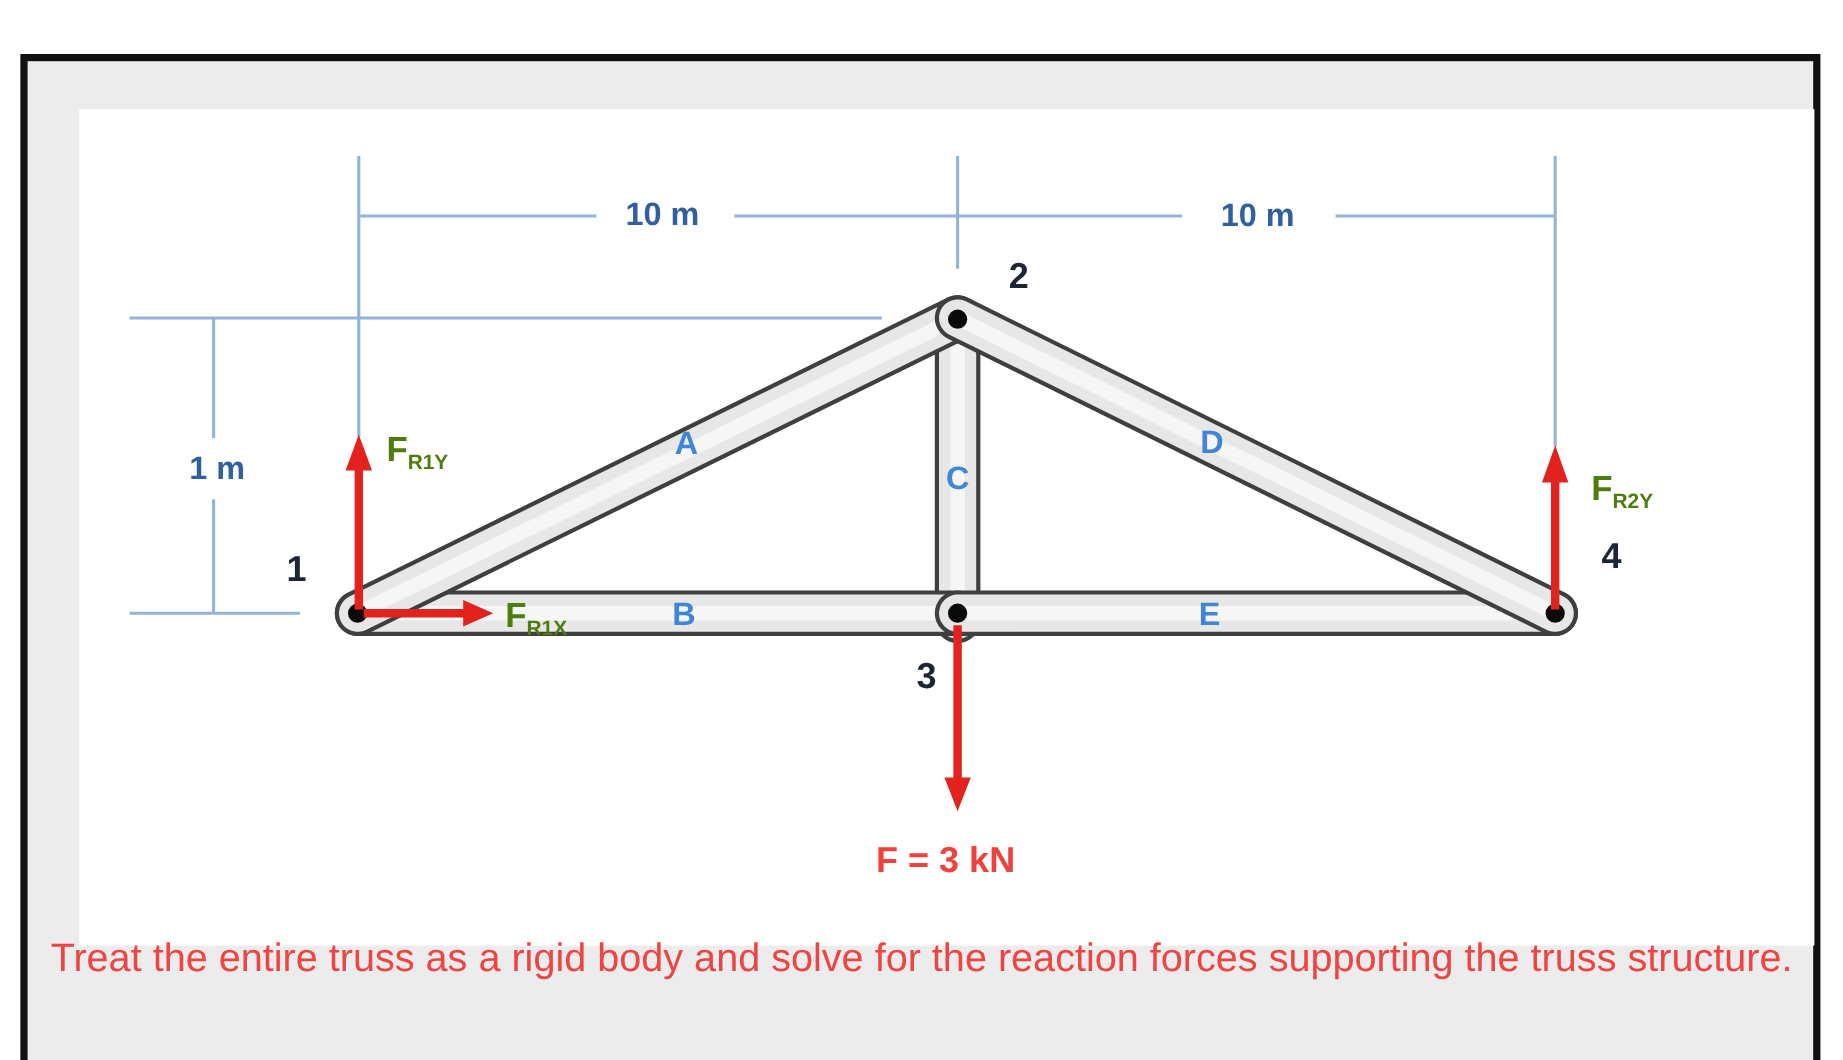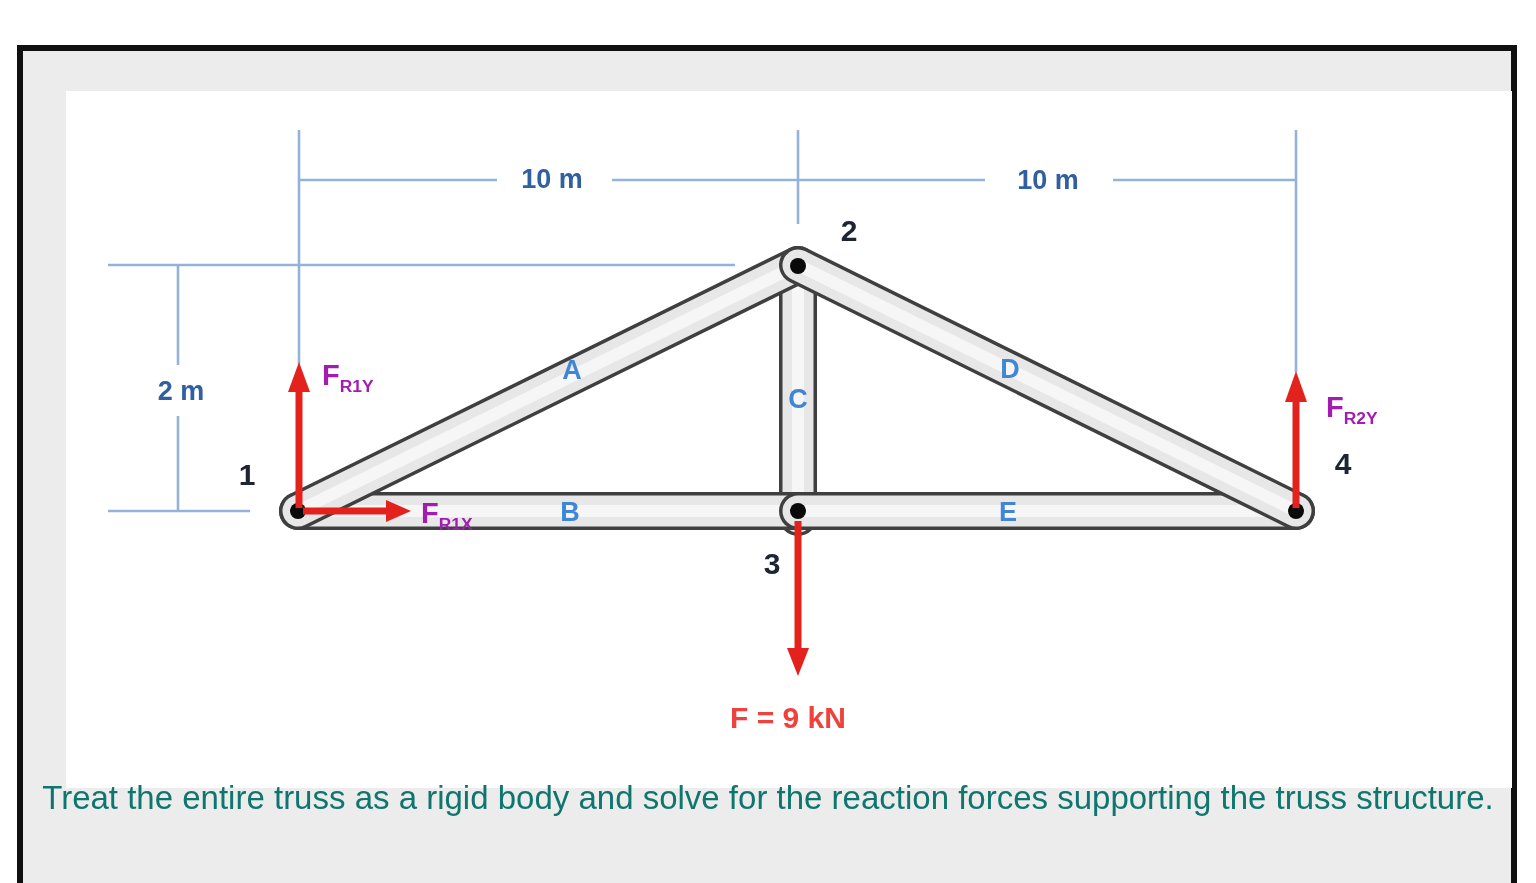--- a/index.html
+++ b/index.html
@@ -18,30 +18,30 @@
   svg.overlay { position:absolute; left:0; top:0; }
   .lbl {
     position:absolute; transform:translate(-50%,-50%);
     font-weight:bold; white-space:nowrap; line-height:1;
   }
   .dim    { color:#31609f; font-size:27px; }
   .member { color:#3f86d6; font-size:27px; }
   .joint  { color:#1d2433; font-size:30px; }
   .force {
     position:absolute; transform:translate(0,-50%);
-    color:#a21caf; font-size:29px; font-weight:bold; white-space:nowrap; line-height:1;
+    color:#4d7c0f; font-size:29px; font-weight:bold; white-space:nowrap; line-height:1;
   }
   .force sub { font-size:0.6em; line-height:1; }
   .applied {
     position:absolute; transform:translate(-50%,-50%);
     color:#f0423c; font-size:30px; font-weight:bold; white-space:nowrap;
   }
   .caption {
     position:absolute; left:38px; right:38px; top:746px;
-    text-align:center; font-size:33px; line-height:47px; color:#0f766e;
+    text-align:center; font-size:33px; line-height:47px; color:#ef4444;
   }
 </style>
 </head>
 <body>
 
 <div class="page">
   <div class="frame">
     <div class="panel"></div>
   </div>
 
@@ -111,21 +111,21 @@
       </g>
       <g>
         <line x1="798" y1="493" x2="798" y2="622" stroke-width="7"></line>
         <polygon points="787,620 809,620 798,648" stroke="none"></polygon>
       </g>
     </g>
   </svg>
 
   <div class="lbl dim" style="left:552px;  top:151px;">10 m</div>
   <div class="lbl dim" style="left:1048px; top:152px;">10 m</div>
-  <div class="lbl dim" style="left:181px;  top:363px;">2 m</div>
+  <div class="lbl dim" style="left:181px;  top:363px;">1 m</div>
 
   <div class="lbl joint" style="left:247px;  top:447px;">1</div>
   <div class="lbl joint" style="left:849px;  top:203px;">2</div>
   <div class="lbl joint" style="left:772px;  top:536px;">3</div>
   <div class="lbl joint" style="left:1343px; top:436px;">4</div>
 
   <div class="lbl member" style="left:572px;  top:342px;">A</div>
   <div class="lbl member" style="left:570px;  top:484px;">B</div>
   <div class="lbl member" style="left:798px;  top:371px;">C</div>
   <div class="lbl member" style="left:1010px; top:341px;">D</div>
@@ -133,16 +133,16 @@
 
   <div class="force" style="left:322px; top:350px;">
     <span>F</span><sub>R1Y</sub>
   </div>
   <div class="force" style="left:421px; top:488px;">
     <span>F</span><sub>R1X</sub>
   </div>
   <div class="force" style="left:1326px; top:382px;">
     <span>F</span><sub>R2Y</sub>
   </div>
-  <div class="applied" style="left:788px; top:690px;">F = 9 kN</div>
+  <div class="applied" style="left:788px; top:690px;">F = 3 kN</div>
 
   <div class="caption">Treat the entire truss as a rigid body and solve for the reaction forces supporting the truss structure.</div>
 </div>
 
 </body></html>

